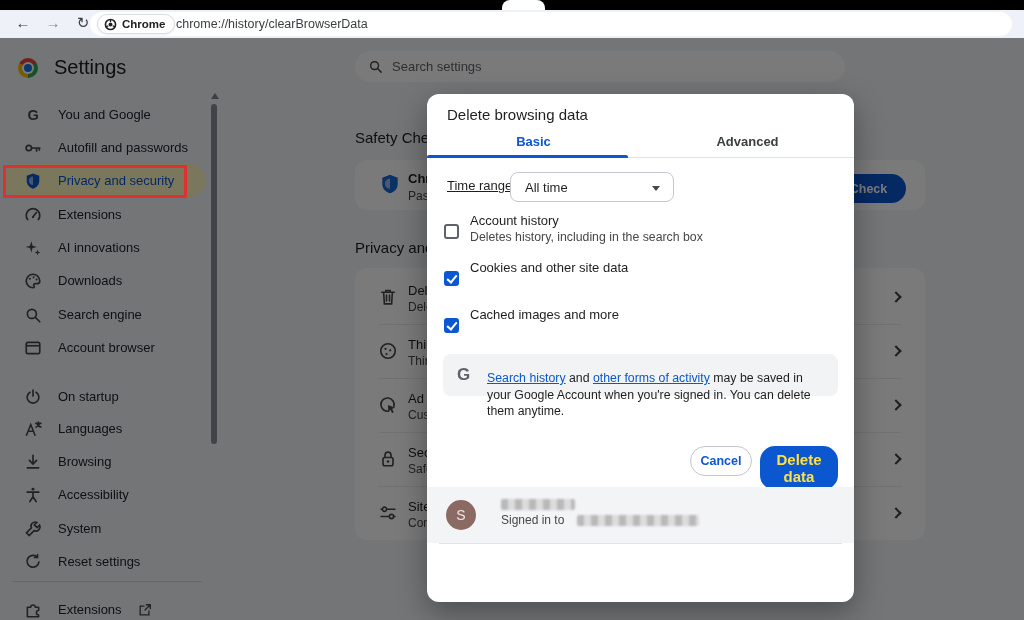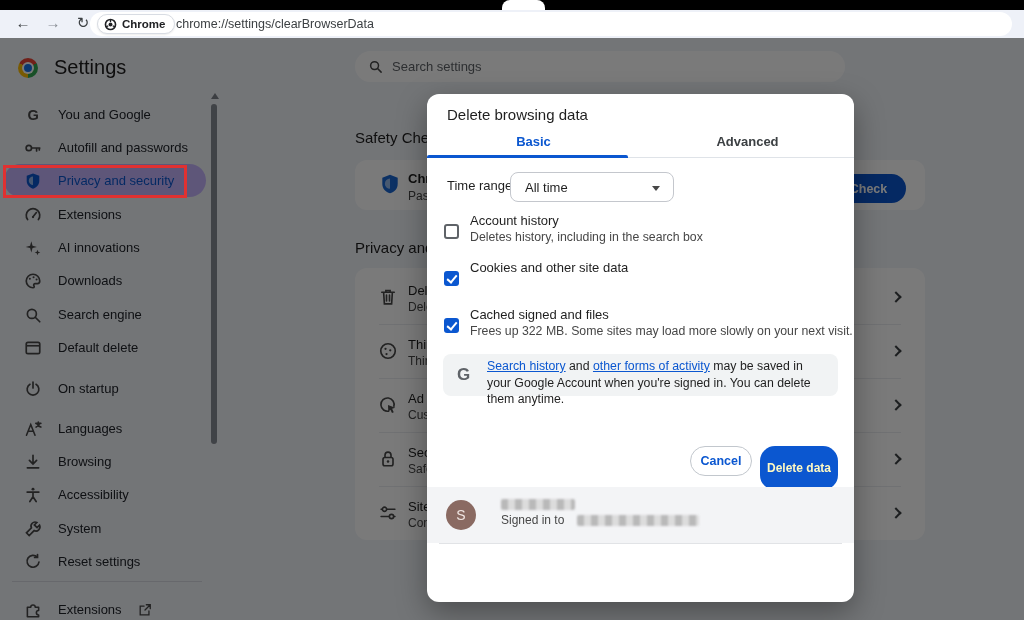--- a/index.html
+++ b/index.html
@@ -20,21 +20,21 @@
   .url-text { left:86px; top:0; line-height:24px; font-size:12.5px; color:#3c4043; }
 
   
   .chrome-logo { left:18px; top:58px; width:20px; height:20px; border-radius:50%;
       background:conic-gradient(from -60deg, #ea4335 0 120deg, #34a853 120deg 240deg, #fbbc05 240deg 360deg); }
   .chrome-logo::before { content:""; position:absolute; left:4px; top:4px; width:12px; height:12px; border-radius:50%; background:#fff; }
   .chrome-logo::after { content:""; position:absolute; left:6px; top:6px; width:8px; height:8px; border-radius:50%; background:#1a73e8; }
   .settings-title { left:54px; top:56px; font-size:20px; color:#1f1f1f; }
   .side-item { left:4px; width:202px; height:33px; display:flex; align-items:center; gap:16px; padding-left:20px;
                border-radius:17px; cursor:pointer; font-size:13px; font-weight:500; color:#20242a; }
-  .side-item.selected { background:#c4b5fd; color:#0b57d0; }
+  .side-item.selected { background:#fef9c3; color:#0b57d0; }
   .side-item .ic { flex:0 0 18px; }
   .side-divider { left:12px; top:581px; width:190px; height:1px; background:#d7dae1; }
   .sb-arrow { left:211px; top:93px; width:0; height:0; border-left:4px solid transparent; border-right:4px solid transparent; border-bottom:6px solid #7d828a; }
   .sb-thumb { left:211px; top:104px; width:6px; height:340px; border-radius:3px; background:#878c94; }
 
   
   .search-pill { left:355px; top:51px; width:490px; height:31px; background:#fff; border-radius:16px; display:flex; align-items:center; gap:9px; padding-left:13px; }
   .search-text { font-size:13px; color:#5f6368; }
   .section-h { font-size:15px; font-weight:500; color:#1f1f1f; }
   .card { background:#fff; border-radius:12px; }
@@ -55,39 +55,39 @@
 
   
   .dialog { left:427px; top:94px; width:427px; height:508px; background:#fff; border-radius:12px; z-index:30;
             box-shadow:0 10px 30px rgba(0,0,0,.35); }
   .dlg-title { left:20px; top:12px; font-size:15px; color:#1f1f1f; }
   .tab { top:40px; width:213px; height:24px; text-align:center; font-size:13px; font-weight:600; cursor:pointer; }
   .tab.basic { left:0; color:#0b57d0; }
   .tab.adv { left:214px; color:#3c4043; }
   .tab-border { left:0; top:63px; width:427px; height:1px; background:#dfe3e8; }
   .tab-underline { left:0; top:61px; width:201px; height:3px; background:#0b57d0; border-radius:2px 2px 0 0; }
-  .tr-label { left:20px; top:84px; font-size:13px; color:#1f1f1f; }
+  .tr-label { left:20px; top:84px; font-size:13px; color:#1f1f1f;text-decoration:underline; }
   .dropdown { left:83px; top:78px; width:164px; height:30px; border:1px solid #c4c7cd; border-radius:8px; background:#fff; cursor:pointer;text-decoration:underline; }
   .dd-value { position:absolute; left:14px; top:7px; font-size:13px; color:#1f1f1f; }
   .dd-caret { position:absolute; right:13px; top:13px; width:0; height:0; border-left:4px solid transparent; border-right:4px solid transparent; border-top:5px solid #474747; }
   .cb { left:17px; width:15px; height:15px; border-radius:3px; cursor:pointer; }
   .cb.off { border:2px solid #5f6368; background:#fff; }
   .cb.on { background:#0b57d0; }
   .cb.on::after { content:""; position:absolute; left:4.5px; top:1.5px; width:4px; height:8px;
                   border-right:2px solid #fff; border-bottom:2px solid #fff; transform:rotate(40deg); }
   .cb-label { left:43px; font-size:13px; color:#1f1f1f; }
   .cb-sub { left:43px; font-size:12.3px; color:#474747; }
   .gnote { left:16px; top:260px; width:395px; height:42px; background:#f1f3f4; border-radius:8px; }
   .gnote-g { position:absolute; left:14px; top:11px; font-size:17px; font-weight:600; color:#5f6368; }
-  .gnote-text { position:absolute; left:44px; top:4px; width:338px; font-size:12.3px; line-height:16.5px; color:#1f1f1f; }
+  .gnote-text { position:absolute; left:44px; top:16px; width:338px; font-size:12.3px; line-height:16.5px; color:#1f1f1f; }
   a.blue-link { color:#0b57d0; text-decoration:underline; cursor:pointer; }
   .btn-cancel { left:263px; top:352px; width:62px; height:30px; border:1px solid #c2c7cd; background:#fff; border-radius:15px;
                 color:#0b57d0; font-size:12.5px; font-weight:600; font-family:inherit; cursor:pointer; }
   .btn-delete { left:333px; top:352px; width:78px; height:44px; border:none; background:#0b57d0; border-radius:15px;
-                color:#fef9c3; font-size:12px; font-weight:600; font-family:inherit; cursor:pointer; }
+                color:#fde047; font-size:15px; font-weight:600; font-family:inherit; cursor:pointer; }
   .acct-strip { left:0; top:393px; width:427px; height:56px; background:#f3f4f6; }
   .avatar { position:absolute; left:19px; top:13px; width:30px; height:30px; border-radius:50%; background:#8a6a62;
             color:#efe5e2; font-size:14px; text-align:center; line-height:30px; }
   .redact { position:absolute; border-radius:2px; filter:blur(1.3px);
             background:repeating-linear-gradient(90deg,#b9b9b9 0 7px,#dcdcdc 7px 14px); }
   .signed-text { position:absolute; left:74px; top:26px; font-size:12px; color:#474747; }
   .dlg-divider { left:12px; top:449px; width:403px; height:1px; background:#e1e3e6; }
   .dlg-footer { left:0; top:450px; width:427px; height:58px; background:#fafbfc; border-radius:0 0 12px 12px; }
   .dlg-footer-text { position:absolute; left:20px; top:10px; width:382px; font-size:12.3px; line-height:17px; color:#1f1f1f; }
 
@@ -108,21 +108,21 @@
     <div class="abs chip">
       <span class="ic">
         <svg width="13" height="13" viewBox="0 0 16 16">
             <circle cx="8" cy="8" r="6.2" fill="none" stroke="#202124" stroke-width="2"></circle>
             <circle cx="8" cy="8" r="2.4" fill="#202124"></circle>
             <path d="M8 1.8 8 5 M2.6 11 5.3 9.5 M13.4 11 10.7 9.5" stroke="#202124" stroke-width="1.6" fill="none"></path>
           </svg>
       </span>
       <span class="chip-label">Chrome</span>
     </div>
-    <div class="abs url-text">chrome://settings/clearBrowserData</div>
+    <div class="abs url-text">chrome://history/clearBrowserData</div>
   </div>
 </div>
 
 <div class="abs chrome-logo"></div>
 <div class="abs settings-title">Settings</div>
 
 <div class="abs side-item" style="top:98px">
   <span class="ic">
       <svg width="18" height="18" viewBox="0 0 16 16">
         <text x="3" y="12.5" font-size="13" font-weight="700" fill="#474747" font-family="Liberation Sans,sans-serif">G</text>
@@ -187,23 +187,23 @@
     </span>
   <span>Search engine</span>
 </div>
 <div class="abs side-item" style="top:331px">
   <span class="ic">
       <svg width="18" height="18" viewBox="0 0 16 16" fill="none" stroke="#474747" stroke-width="1.5">
         <rect x="2" y="3" width="12" height="10" rx="1.5"></rect>
         <path d="M2 6 H14"></path>
       </svg>
     </span>
-  <span>Default delete</span>
-</div>
-<div class="abs side-item" style="top:372px">
+  <span>Account browser</span>
+</div>
+<div class="abs side-item" style="top:380px">
   <span class="ic">
       <svg width="18" height="18" viewBox="0 0 16 16" fill="none" stroke="#474747" stroke-width="1.5" stroke-linecap="round">
         <path d="M5.3 3.8 A5.2 5.2 0 1 0 10.7 3.8"></path>
         <path d="M8 1.8 V7"></path>
       </svg>
     </span>
   <span>On startup</span>
 </div>
 <div class="abs side-item" style="top:412px">
   <span class="ic">
@@ -373,22 +373,21 @@
   </div>
 
   <div class="abs cb off" style="top:130px"></div>
   <div class="abs cb-label" style="top:119px">Account history</div>
   <div class="abs cb-sub" style="top:136px">Deletes history, including in the search box</div>
 
   <div class="abs cb on" style="top:177px"></div>
   <div class="abs cb-label" style="top:166px">Cookies and other site data</div>
 
   <div class="abs cb on" style="top:224px"></div>
-  <div class="abs cb-label" style="top:213px">Cached signed and files</div>
-  <div class="abs cb-sub" style="top:230px">Frees up 322 MB. Some sites may load more slowly on your next visit.</div>
+  <div class="abs cb-label" style="top:213px">Cached images and more</div>
 
   <div class="abs gnote">
     <span class="gnote-g">G</span>
     <span class="gnote-text"><a class="blue-link">Search history</a><span> and </span><a class="blue-link">other forms of activity</a><span> may be saved in your Google Account when you're signed in. You can delete them anytime.</span></span>
   </div>
 
   <button class="abs btn-cancel">Cancel</button>
   <button class="abs btn-delete">Delete data</button>
 
   <div class="abs acct-strip">

